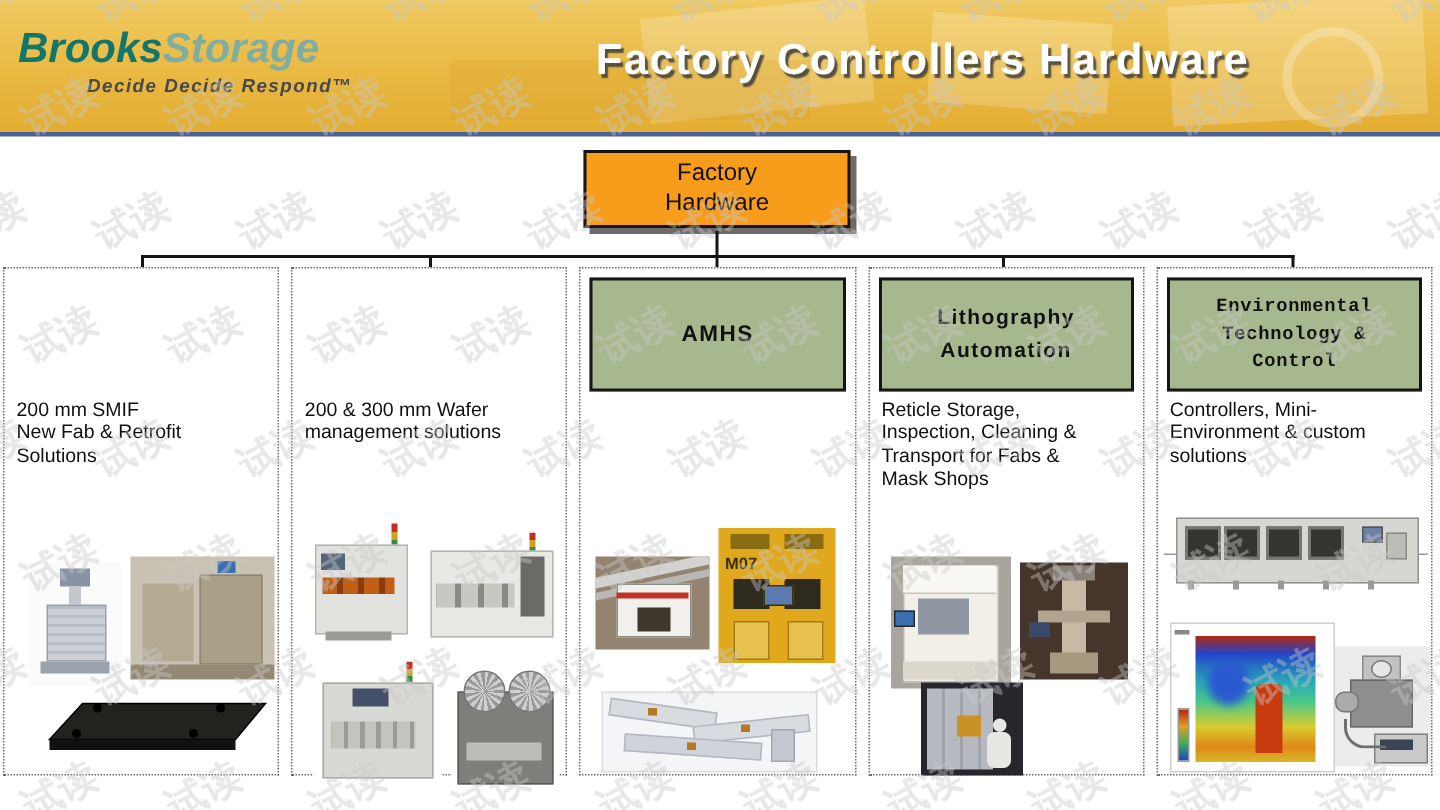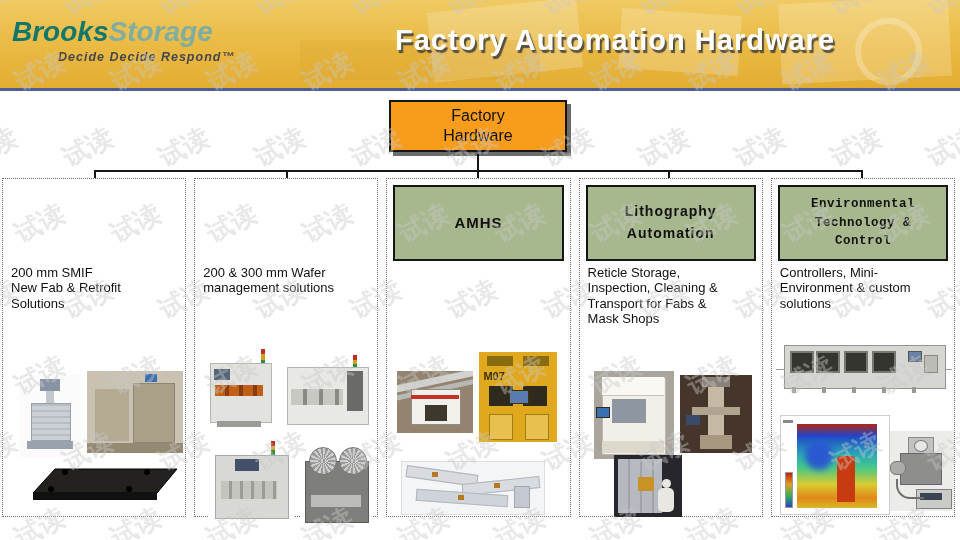--- a/index.html
+++ b/index.html
@@ -65,21 +65,21 @@
     <div class="ghost" style="left:430px;top:5px;width:150px;height:70px;background:rgba(255,255,255,0.20);transform:rotate(-6deg);"></div>
     <div class="ghost" style="left:620px;top:12px;width:120px;height:60px;background:rgba(255,250,230,0.22);transform:rotate(4deg);"></div>
     <div class="ghost" style="left:780px;top:0px;width:170px;height:80px;background:rgba(255,245,215,0.25);transform:rotate(-3deg);"></div>
     <div class="ghost" style="left:300px;top:40px;width:240px;height:40px;background:rgba(214,160,40,0.22);"></div>
     <div class="ghost" style="left:855px;top:18px;width:55px;height:55px;border-radius:50%;border:6px solid rgba(255,255,255,0.25);"></div>
 
     <div class="logo">
       <span class="b1">Brooks</span><span class="b2">Storage</span>
     </div>
     <div class="tagline">Decide Decide Respond™</div>
-    <div class="title">Factory Automation Hardware</div>
+    <div class="title">Factory Controllers Hardware</div>
   </div>
 
   <div class="rootbox">
     <span>Factory
 Hardware</span>
   </div>
   <div class="cline" style="left:477px;top:154px;width:2px;height:16px;"></div>
   <div class="cline" style="left:94px;top:170px;width:769px;height:2px;"></div>
   <div class="cline" style="left:94px;top:170px;width:2px;height:17px;"></div>
   <div class="cline" style="left:286px;top:170px;width:2px;height:17px;"></div>

